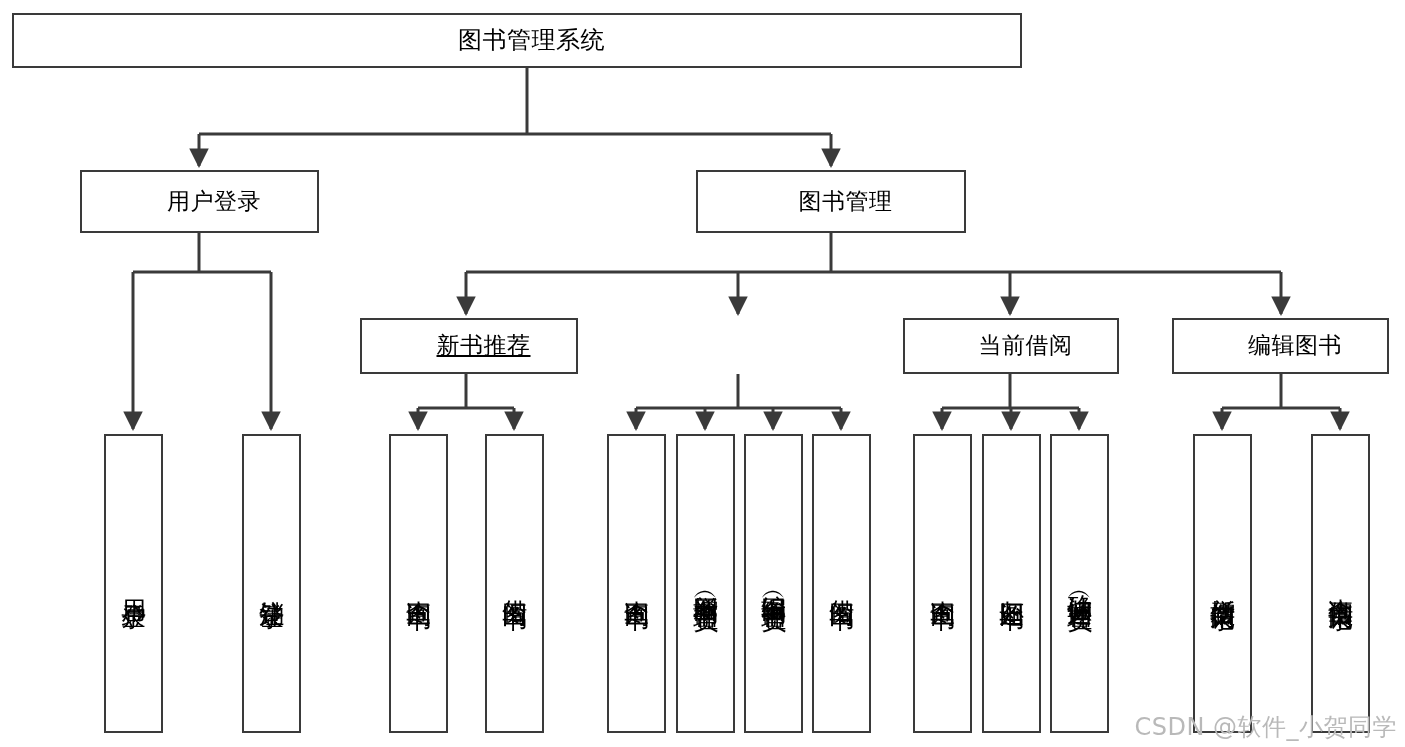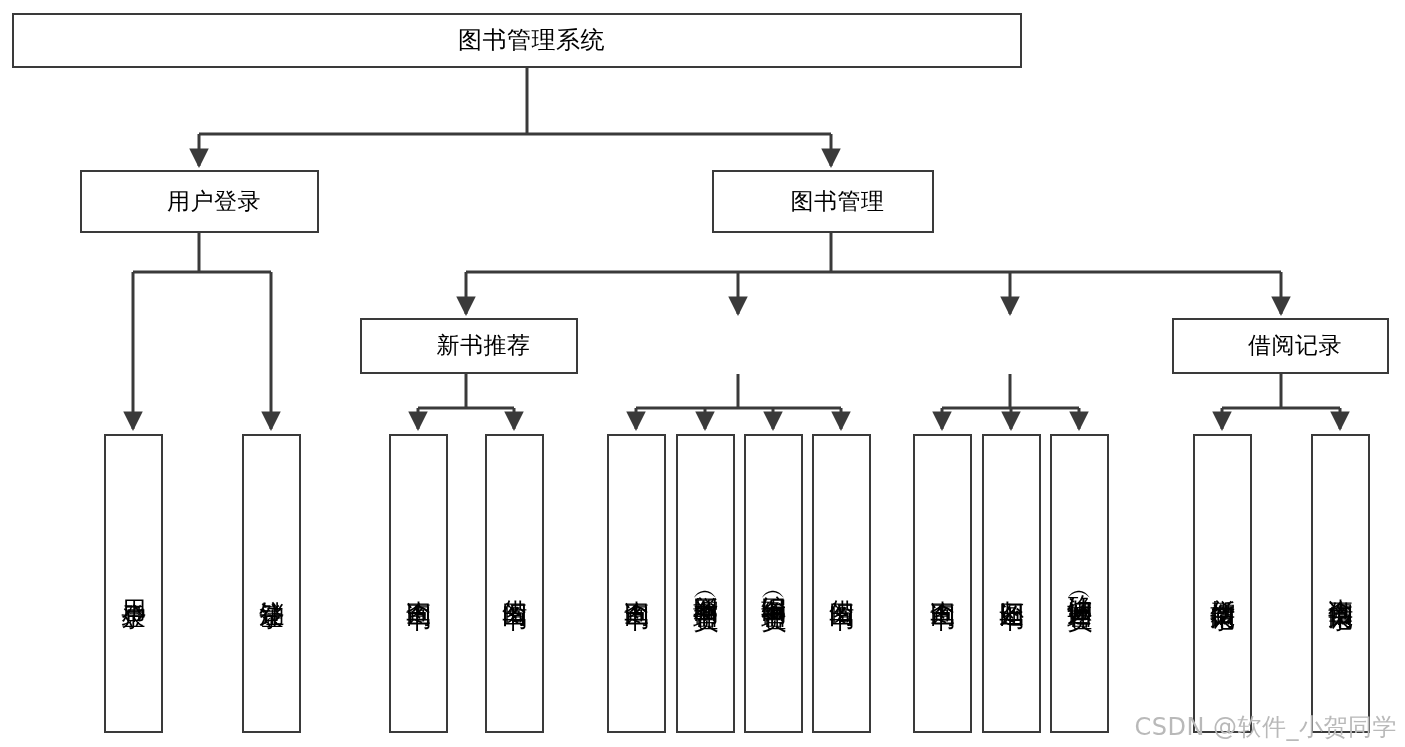--- a/index.html
+++ b/index.html
@@ -122,29 +122,32 @@
     </g>
   </svg>
 
   <div class="node horiz root" style="left:12px; top:13px; width:1010px; height:55px;">
     <span>图书管理系统</span>
   </div>
 
   <div class="node horiz" style="left:80px; top:170px; width:239px; height:63px;">
     <span>用户登录</span>
   </div>
-  <div class="node horiz" style="left:712px; top:170px; width:222px; height:63px;">
+  <div class="node horiz" style="left:696px; top:170px; width:270px; height:63px;">
     <span>图书管理</span>
   </div>
 
-  <div class="node horiz" style="left:360px; top:318px; width:218px; height:56px;">
+  <div class="node horiz" style="left:360px; top:318px; width:218px; height:56px;text-decoration:underline;">
     <span>新书推荐</span>
   </div>
+  <div class="node horiz" style="left:903px; top:318px; width:216px; height:56px;">
+    <span>当前借阅</span>
+  </div>
   <div class="node horiz" style="left:1172px; top:318px; width:217px; height:56px;">
-    <span>借阅记录</span>
+    <span>编辑图书</span>
   </div>
 
   <div class="node vert" style="left:104px; top:434px; width:59px; height:299px;">
     <span>用户登录</span>
   </div>
   <div class="node vert" style="left:242px; top:434px; width:59px; height:299px;">
     <span>注销登录</span>
   </div>
 
   <div class="node vert" style="left:389px; top:434px; width:59px; height:299px;">

